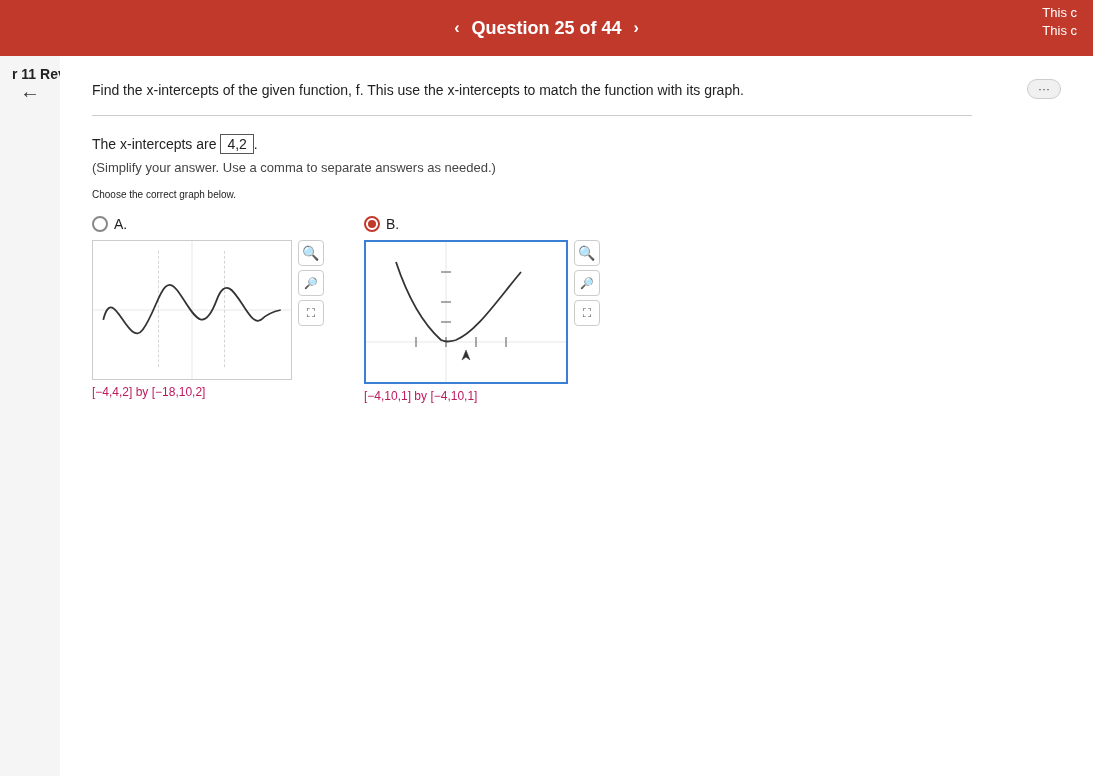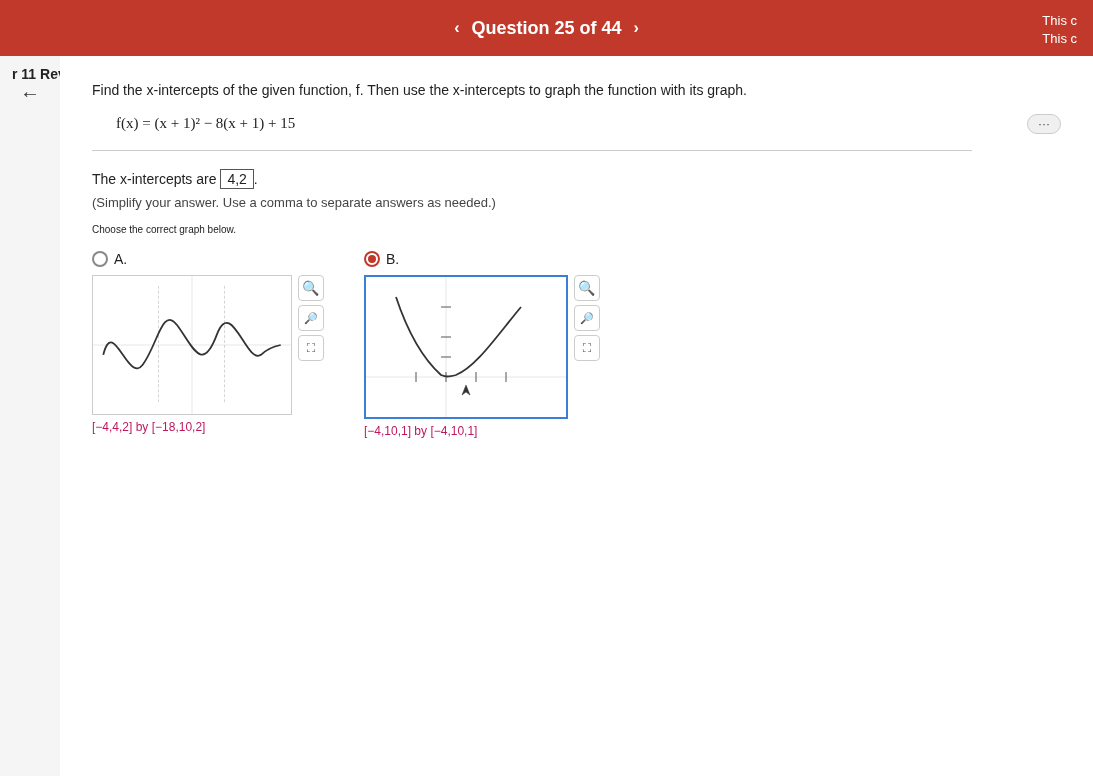--- a/index.html
+++ b/index.html
@@ -34,21 +34,21 @@
 
     .header-nav-arrow {
       color: white;
       font-size: 16px;
       cursor: pointer;
     }
 
     .header-right-text {
       position: absolute;
       right: 16px;
-      top: 12px;
+      top: 4px;
       color: white;
       font-size: 13px;
       line-height: 1.4;
     }
 
     
     .sidebar-label {
       position: absolute;
       left: 0;
       top: 56px;
@@ -250,23 +250,22 @@
     <div>This c</div>
   </div>
 </div>
 
 <div class="sidebar-label">r 11 Review</div>
 
 <div class="back-arrow">←</div>
 
 <div class="main-content">
 
-  <p class="question-text">Find the x-intercepts of the given function, f. Then use the x-intercepts to graph the function with its graph.</p>
-
-  <p class="function-formula">f(x) = (x + 1)² − 8(x + 1) + 15</p>
+  <p class="question-text">Find the x-intercepts of the given function, f. This use the x-intercepts to match the function with its graph.</p>
+
 
   <button class="more-btn">···</button>
 
   <hr class="divider">
 
   <p class="x-intercepts-line">
     <span>The x-intercepts are </span><span class="answer-box">4,2</span>.
   </p>
 
   <p class="simplify-note">(Simplify your answer. Use a comma to separate answers as needed.)</p>

